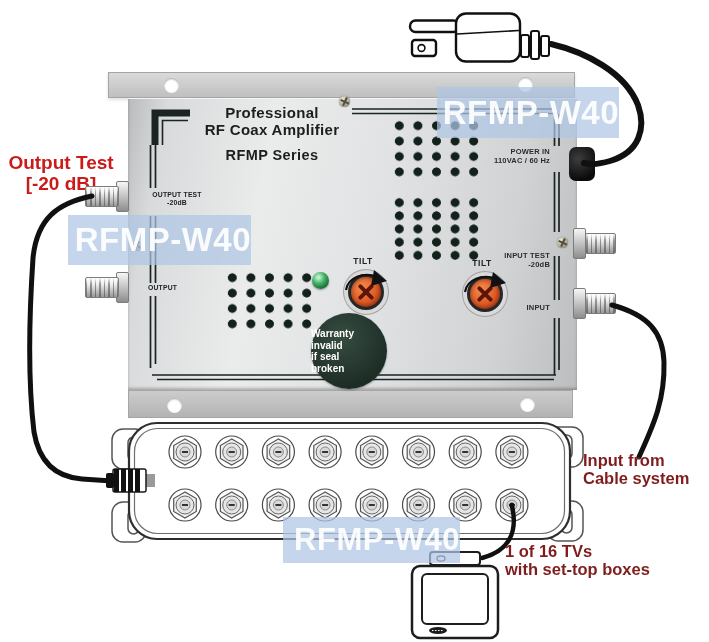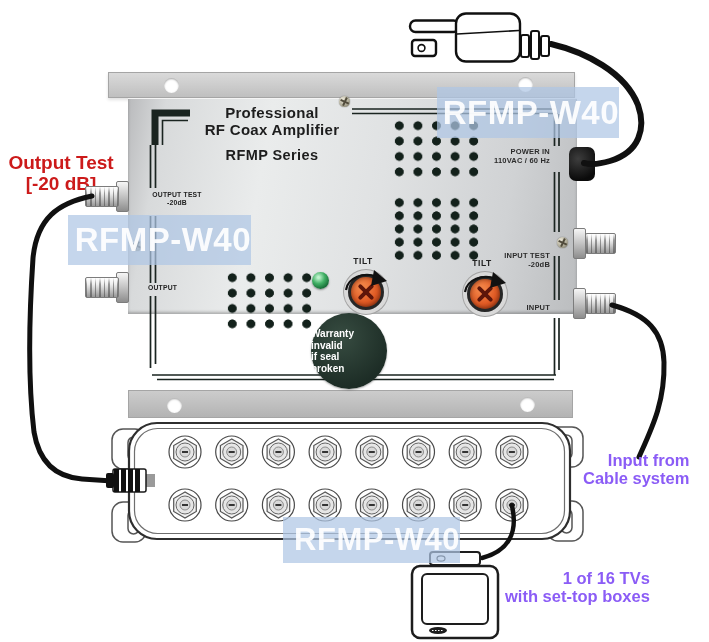--- a/index.html
+++ b/index.html
@@ -11,21 +11,21 @@
     font-weight:bold;font-size:19px;line-height:21px;color:#cc1a1a;}
 
   
   .flange{position:absolute;background:linear-gradient(180deg,#dadada,#bfbfbf);
     border:1px solid #a5a5a5;box-sizing:border-box;}
   .flange-top{left:108px;top:72px;width:467px;height:26px;box-shadow:0 2px 3px rgba(0,0,0,.12);}
   .flange-bottom{left:128px;top:390px;width:445px;height:28px;background:linear-gradient(180deg,#cccccc,#b3b3b3);}
   .hole{position:absolute;width:15px;height:15px;border-radius:50%;background:#fff;
     box-shadow:inset 0 1px 2px rgba(0,0,0,.35);}
 
-  .amp-body{position:absolute;left:128px;top:98px;width:449px;height:216px;
+  .amp-body{position:absolute;left:128px;top:98px;width:449px;height:292px;
     background:linear-gradient(100deg,#b9babc 0%,#d8dadb 8%,#eaecec 30%,#e0e2e3 55%,#d0d2d4 82%,#bbbdbf 100%);
     box-shadow:inset 0 1px 0 #f4f4f4, inset 0 -2px 3px rgba(0,0,0,.25);}
   .amp-body > *{position:absolute;}
 
   .title-block{left:38px;top:6px;width:212px;text-align:center;color:#1d1d1d;font-weight:bold;}
   .title-l{font-size:15px;line-height:17px;letter-spacing:.3px;}
   .series-l{font-size:14.5px;margin-top:9px;letter-spacing:.4px;}
 
   .led{left:184px;top:174px;width:17px;height:17px;border-radius:50%;
     background:radial-gradient(circle at 38% 32%, #bff2cd 6%, #41b065 40%, #0f602e 80%, #0a431f);
@@ -75,21 +75,21 @@
     background:radial-gradient(circle at 35% 35%, #3d3d3d, #0b0b0b 75%);}
 
   
   #vector-layer{position:absolute;left:0;top:0;pointer-events:none;}
 
   
   .wm{position:absolute;background:rgba(174,198,228,.72);color:rgba(255,255,255,.92);
     font-weight:600;font-size:33px;text-align:right;letter-spacing:.5px;}
 
   
-  .blabel{position:absolute;font-weight:bold;font-size:16.5px;line-height:18px;color:#8b5cf6;text-align:right;}
+  .blabel{position:absolute;font-weight:bold;font-size:16.5px;line-height:18px;color:#7f1d1d;}
 </style>
 </head>
 <body>
 
 <div id="stage">
 
   <div class="callout-red">
     <div>Output Test</div>
     <div>[-20 dB]</div>
   </div>
@@ -361,21 +361,21 @@
       <rect x="422" y="574" width="66" height="50" rx="5" fill="#fff" stroke="#1d1d1d" stroke-width="2"></rect>
       <ellipse cx="438" cy="630.5" rx="9" ry="3.4" fill="#1d1d1d"></ellipse>
       <path d="M 432 630.5 h 12" stroke="#fff" stroke-width="1" stroke-dasharray="1.5 1.5"></path>
     </g>
   </svg>
 
   <div class="blabel" style="left:583px;top:451px;">
     <div>Input from</div>
     <div>Cable system</div>
   </div>
-  <div class="blabel" style="left:505px;top:569px;">
+  <div class="blabel" style="left:505px;top:542px;">
     <div>1 of 16 TVs</div>
     <div>with set-top boxes</div>
   </div>
 
   <div class="wm" style="left:437px;top:87px;width:182px;height:51px;line-height:51px;">RFMP-W40</div>
   <div class="wm" style="left:68px;top:215px;width:183px;height:50px;line-height:50px;">RFMP-W40</div>
   <div class="wm" style="left:283px;top:517px;width:177px;height:46px;line-height:46px;font-size:31px;">RFMP-W40</div>
 
 </div>
 

